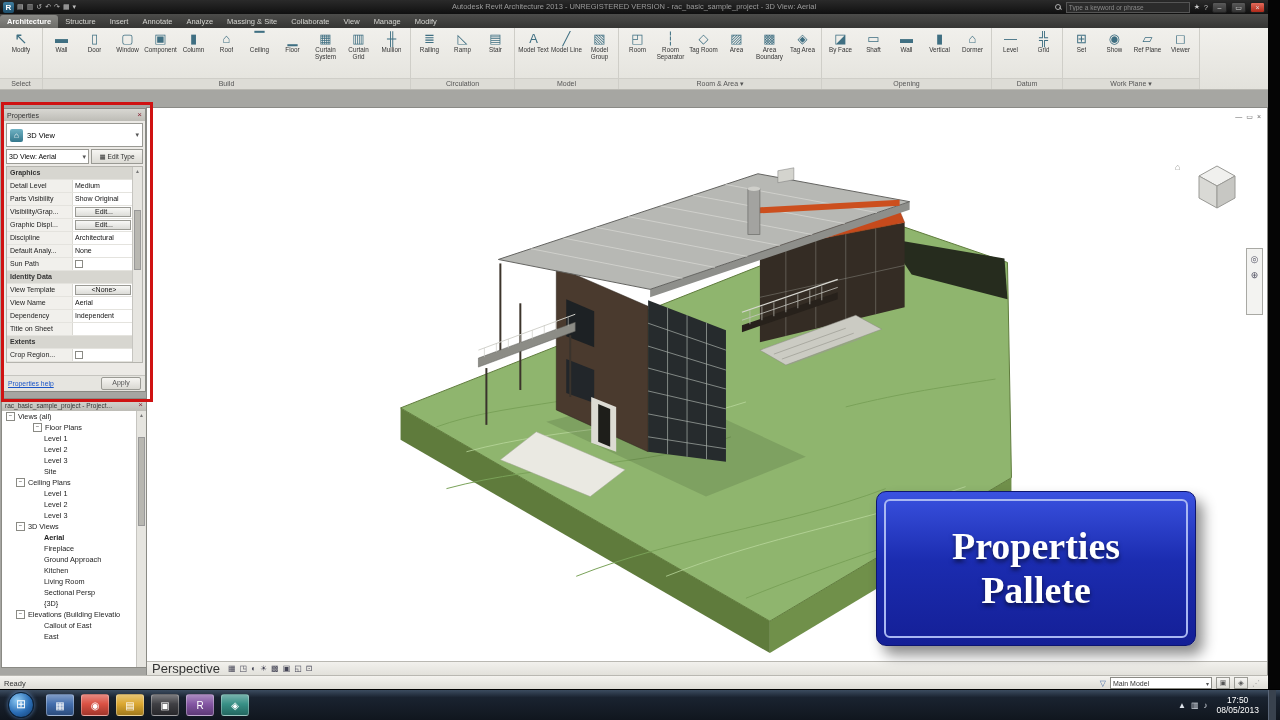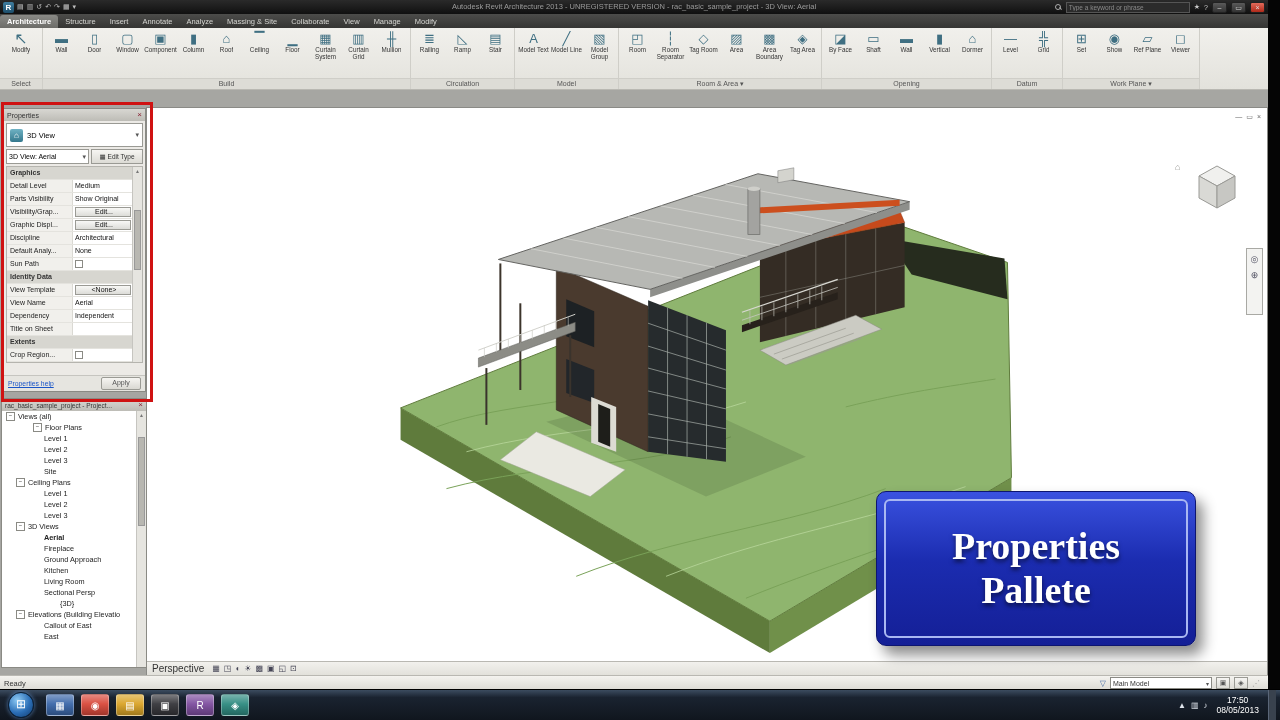--- a/index.html
+++ b/index.html
@@ -85,21 +85,21 @@
   
   .canvas{position:absolute;left:146px;top:18px;right:0;bottom:0;background:#fff;border:1px solid #8a8a86;}
   .model-svg{position:absolute;left:0;top:0;width:100%;height:calc(100% - 13px);}
   .vwbtns{position:absolute;top:5px;right:6px;display:flex;gap:4px;z-index:3;}
   .vwbtns span{font-size:7px;color:#666;line-height:8px;}
   .viewcube{position:absolute;top:52px;right:22px;width:70px;height:56px;z-index:3;}
   .vchome{position:absolute;left:0;top:2px;font-size:9px;color:#8a8a86;}
   .navbar{position:absolute;top:140px;right:4px;width:15px;height:60px;background:rgba(242,242,240,0.95);border:1px solid #a9a9a4;z-index:3;display:flex;flex-direction:column;align-items:center;gap:6px;padding-top:5px;}
   .navbar span{font-size:9px;color:#556;line-height:10px;}
   .viewbar{position:absolute;left:0;right:0;bottom:0;height:13px;background:linear-gradient(#f2f1ed,#e2e1db);border-top:1px solid #b9b8b2;display:flex;align-items:center;gap:4px;padding-left:5px;z-index:3;}
-  .viewbar .vlabel{font-size:10px;color:#333;margin-right:4px;}
+  .viewbar .vlabel{font-size:13px;color:#333;margin-right:4px;}
   .viewbar .vicon{font-size:8px;color:#445;line-height:12px;}
 
   
   .callout{position:absolute;left:729px;top:383px;width:318px;height:153px;border-radius:10px;background:linear-gradient(180deg,#3a52e0,#1b2cb0 45%,#141f96);border:1px solid #0d1570;box-shadow:7px 9px 14px rgba(0,0,0,0.45);z-index:10;}
   .callout .inner{position:absolute;inset:7px;border:2px solid #a9b7f2;border-radius:6px;display:flex;flex-direction:column;align-items:center;justify-content:center;}
   .callout .cline{font-family:"Liberation Serif",serif;font-weight:bold;font-size:38px;line-height:1.15;color:#fff;text-shadow:0 3px 4px rgba(0,0,0,0.55);}
 
   
   .statusbar{position:absolute;left:0;right:12px;bottom:30px;height:14px;background:linear-gradient(#f4f3ef,#dcdad4);border-top:1px solid #b9b8b2;font-size:7.5px;color:#333;z-index:30;}
   .statusbar .ready{position:absolute;left:4px;top:3px;}
@@ -594,21 +594,21 @@
           <div class="titem" style="padding-left: 30px;">
             <span class="exp"></span>
             <span>Living Room</span>
           </div>
 
           <div class="titem" style="padding-left: 30px;">
             <span class="exp"></span>
             <span>Sectional Persp</span>
           </div>
 
-          <div class="titem" style="padding-left: 46px;">
+          <div class="titem" style="padding-left: 30px;">
             <span class="exp"></span>
             <span>{3D}</span>
           </div>
 
           <div class="titem" style="padding-left: 14px;">
             <span class="exp">−</span>
             <span>Elevations (Building Elevatio</span>
           </div>
 
           <div class="titem" style="padding-left: 30px;">

